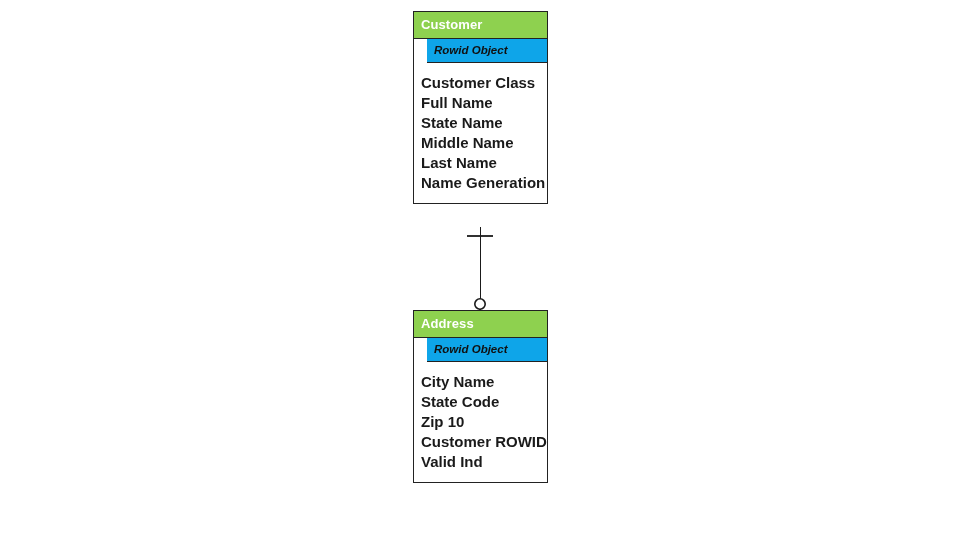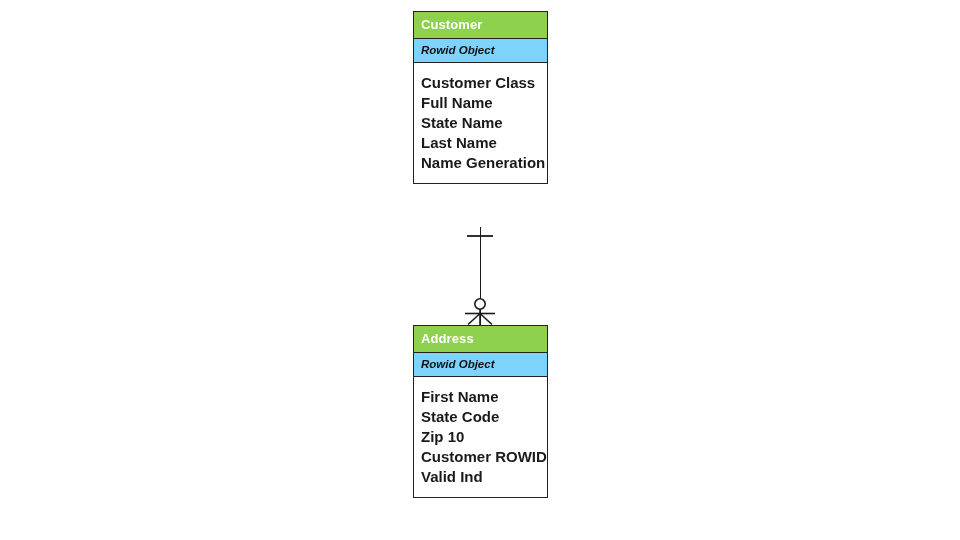--- a/index.html
+++ b/index.html
@@ -43,21 +43,22 @@
     letter-spacing: 0.1px;
   }
 
   .entity-key-row {
     font-size: 11.5px;
     font-weight: bold;
     font-style: italic;
     color: #111111;
     padding: 5px 7px 6px 7px;
     border-bottom: 1.5px solid #222222;
-    background: #7dd3fc;
+    background: #0ea5e9;
+    margin-left: 13px;
   }
 
   .entity-attrs {
     padding: 10px 7px 10px 7px;
     background: #ffffff;
   }
 
   .attr {
     font-size: 15px;
     font-weight: bold;
@@ -90,20 +91,21 @@
 
 <div id="canvas">
 
   <div class="entity" style="left:413px; top:11px;">
     <div class="entity-header">Customer</div>
     <div class="entity-key-row">Rowid Object</div>
     <div class="entity-attrs">
       <div class="attr">Customer Class</div>
       <div class="attr">Full Name</div>
       <div class="attr">State Name</div>
+      <div class="attr">Middle Name</div>
       <div class="attr">Last Name</div>
       <div class="attr">Name Generation</div>
     </div>
   </div>
 
   <div class="connector">
 
     <div class="conn-line" style="left:480px; top:227px; height:98px;"></div>
 
     <svg class="crow-svg" style="left:463px; top:228px;" width="34" height="18" viewBox="0 0 34 18">
@@ -112,25 +114,25 @@
 
     <svg class="crow-svg" style="left:462px; top:296px;" width="36" height="30" viewBox="0 0 36 30">
       <circle cx="18" cy="8" r="5.2" fill="#ffffff" stroke="#1a1a1a" stroke-width="1.6"></circle>
       <line x1="3" y1="17.5" x2="33" y2="17.5" stroke="#1a1a1a" stroke-width="1.6"></line>
       <line x1="18" y1="17.5" x2="6" y2="28.5" stroke="#1a1a1a" stroke-width="1.6"></line>
       <line x1="18" y1="17.5" x2="30" y2="28.5" stroke="#1a1a1a" stroke-width="1.6"></line>
       <line x1="18" y1="13" x2="18" y2="29" stroke="#1a1a1a" stroke-width="1.6"></line>
     </svg>
   </div>
 
-  <div class="entity" style="left:413px; top:325px;">
+  <div class="entity" style="left:413px; top:310px;">
     <div class="entity-header">Address</div>
     <div class="entity-key-row">Rowid Object</div>
     <div class="entity-attrs">
-      <div class="attr">First Name</div>
+      <div class="attr">City Name</div>
       <div class="attr">State Code</div>
       <div class="attr">Zip 10</div>
       <div class="attr">Customer ROWID</div>
       <div class="attr">Valid Ind</div>
     </div>
   </div>
 
 </div>
 
 </body></html>

